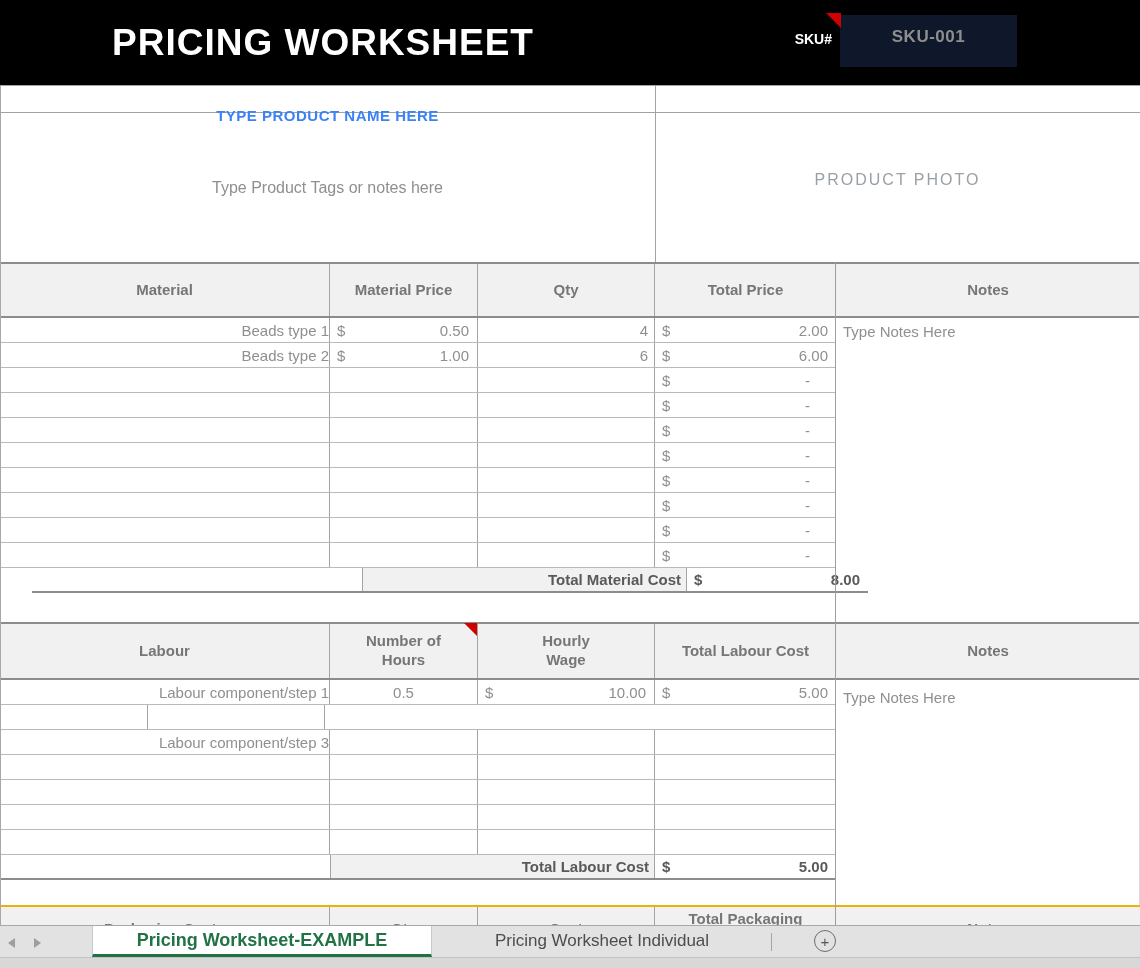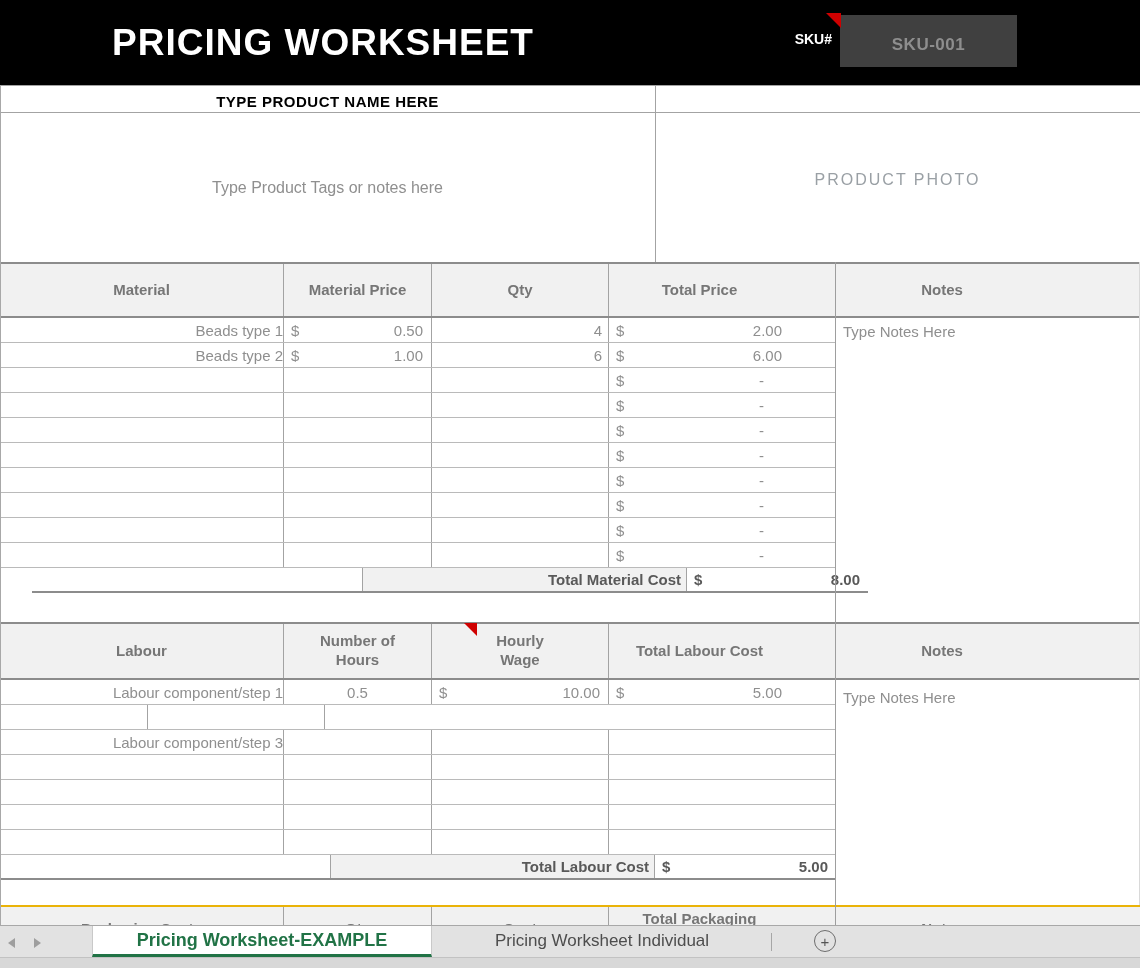--- a/index.html
+++ b/index.html
@@ -6,53 +6,53 @@
   html,body { background:#fff; }
   body { font-family:"Liberation Sans", sans-serif; }
   .sheet { position:relative; width:1140px; height:968px; background:#fff; overflow:hidden; }
 
   
   .topbar { position:absolute; left:0; top:0; width:1140px; height:85px; background:#000; }
   .app-title { position:absolute; left:112px; top:0; height:85px; display:flex; align-items:center;
                color:#fff; font-size:37px; font-weight:bold; letter-spacing:1px; }
   .sku-label { position:absolute; left:756px; top:31px; width:76px; text-align:right;
                color:#fff; font-size:14px; font-weight:bold; }
-  .sku-box { position:absolute; left:840px; top:15px; width:177px; height:52px; background:#404040;
-             display:flex; justify-content:center; align-items:flex-end; padding-bottom:12px;
+  .sku-box { position:absolute; left:840px; top:15px; width:177px; height:52px; background:#0f172a;
+             display:flex; justify-content:center; align-items:flex-end; padding-bottom:20px;
              color:#8e8e8e; font-size:17px; font-weight:bold; letter-spacing:0.5px; }
   .tri-sku { position:absolute; left:826px; top:13px; width:0; height:0;
              border-top:15px solid #cf0000; border-left:15px solid transparent; }
   .tri-hours { position:absolute; left:464px; top:623px; width:0; height:0;
                border-top:13px solid #cf0000; border-left:13px solid transparent; }
 
   
   .vline-photo { position:absolute; left:655px; top:85px; width:1px; height:177px; background:#a3a3a3; }
   .vline-notes { position:absolute; left:835px; top:262px; width:1px; height:663px; background:#9e9e9e; }
   .vline-left  { position:absolute; left:0; top:85px; width:1px; height:840px; background:#a8a8a8; }
   .vline-right { position:absolute; left:1139px; top:262px; width:1px; height:643px; background:#d9d9d9; }
 
   
   .name-row { position:absolute; left:0; top:85px; width:1140px; height:28px;
               border-top:1px solid #a3a3a3; border-bottom:1px solid #a3a3a3; }
-  .name-cell { position:absolute; left:0; top:2px; width:655px; height:100%; display:flex;
-               align-items:center; justify-content:center; color:#000000; font-size:15px;
+  .name-cell { position:absolute; left:0; top:16px; width:655px; height:100%; display:flex;
+               align-items:center; justify-content:center; color:#3b82f6; font-size:15px;
                font-weight:bold; letter-spacing:0.5px; }
   .tags-cell { position:absolute; left:0; top:113px; width:655px; height:149px; display:flex;
                align-items:center; justify-content:center; color:#8f8f8f; font-size:16px; }
   .photo-cell { position:absolute; left:656px; top:113px; width:483px; height:149px; display:flex;
                 align-items:center; justify-content:center; padding-bottom:16px;
                 color:#9aa0a5; font-size:16px; letter-spacing:2px; }
 
   
   .thead { position:absolute; left:0; width:1140px; display:flex; background:#f1f1f1;
            border-top:2px solid #8c8c8c; border-bottom:2px solid #8c8c8c; }
   .th { display:flex; align-items:center; justify-content:center; text-align:center;
         color:#767676; font-size:15px; font-weight:bold; white-space:pre-line; line-height:1.25; }
   .bdr { border-right:1px solid #a3a3a3; }
-  .w1{width:284px;} .w2{width:148px;} .w3{width:177px;} .w4{width:181px;} .w5{width:304px;}
+  .w1{width:330px;} .w2{width:148px;} .w3{width:177px;} .w4{width:181px;} .w5{width:304px;}
 
   .tbody { position:absolute; left:0; width:836px; }
   .tr { display:flex; height:25px; border-bottom:1px solid #bababa; }
   .c { height:100%; color:#8f8f8f; font-size:15px; display:flex; align-items:center; }
   .right { justify-content:flex-end; }
   .center { justify-content:center; }
   .money { justify-content:space-between; }
   .cur { padding-left:7px; }
   .val { padding-right:8px; }
   .val.dash { padding-right:26px; }

